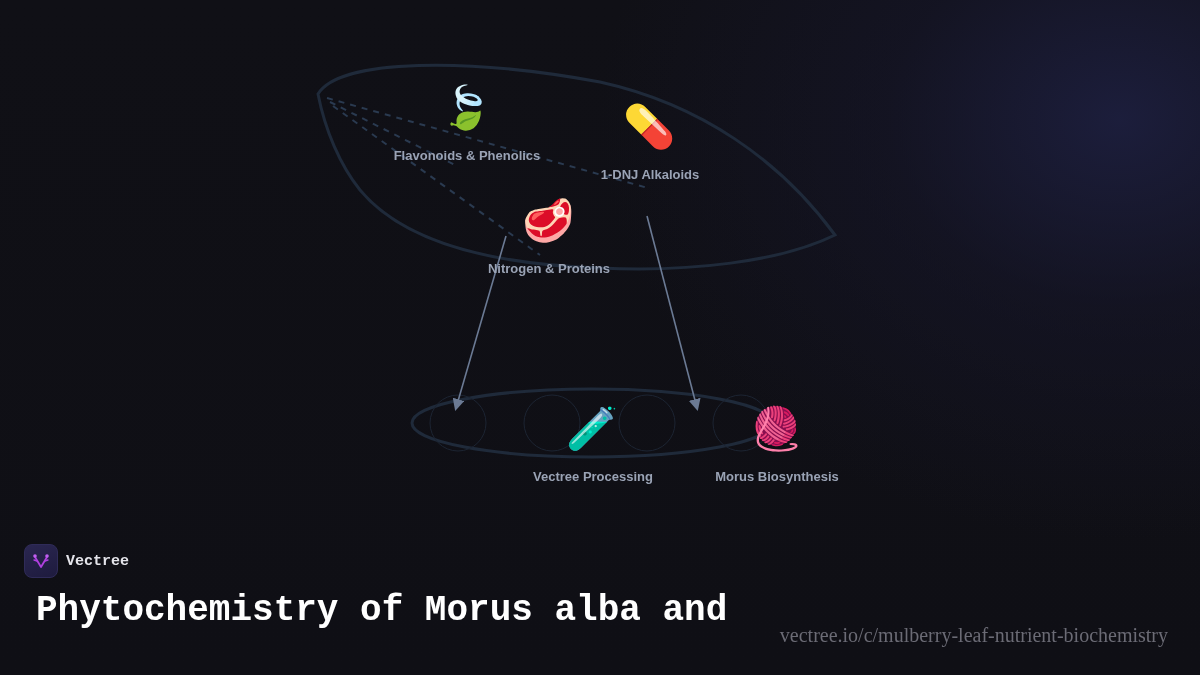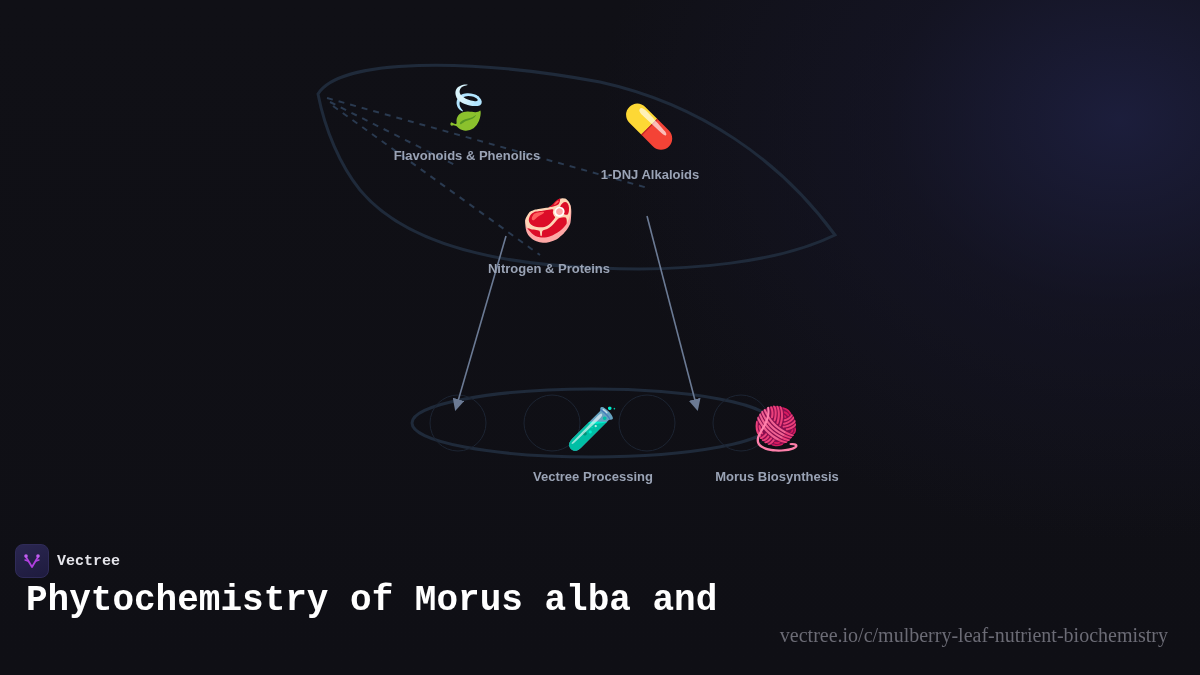--- a/index.html
+++ b/index.html
@@ -43,21 +43,21 @@
       display: block;
       font-family: "Liberation Sans", "DejaVu Sans", sans-serif;
       font-weight: bold;
       font-size: 13px;
       color: #9aa3b5;
       line-height: 16px;
       margin-top: 16px;
     }
     .brand {
       position: absolute;
-      left: 15px;
+      left: 24px;
       top: 544px;
       display: flex;
       align-items: center;
       gap: 8px;
     }
     .brand .logo {
       width: 34px;
       height: 34px;
       border-radius: 8px;
       background: linear-gradient(160deg, #2a2650 0%, #1e1b3e 100%);
@@ -70,21 +70,21 @@
     .brand .name {
       font-family: "Liberation Mono", "DejaVu Sans Mono", monospace;
       font-weight: bold;
       font-size: 15px;
       color: #e4e4ea;
     }
     .title {
       position: absolute;
       left: 24px;
       top: 582px;
-      margin: 2px;
+      margin: 12px;
       font-family: "Liberation Mono", "DejaVu Sans Mono", monospace;
       font-weight: bold;
       font-size: 36px;
       line-height: 33px;
       color: #ffffff;
       letter-spacing: 0;
     }
     .title span { display: block; }
     .url {
       position: absolute;

